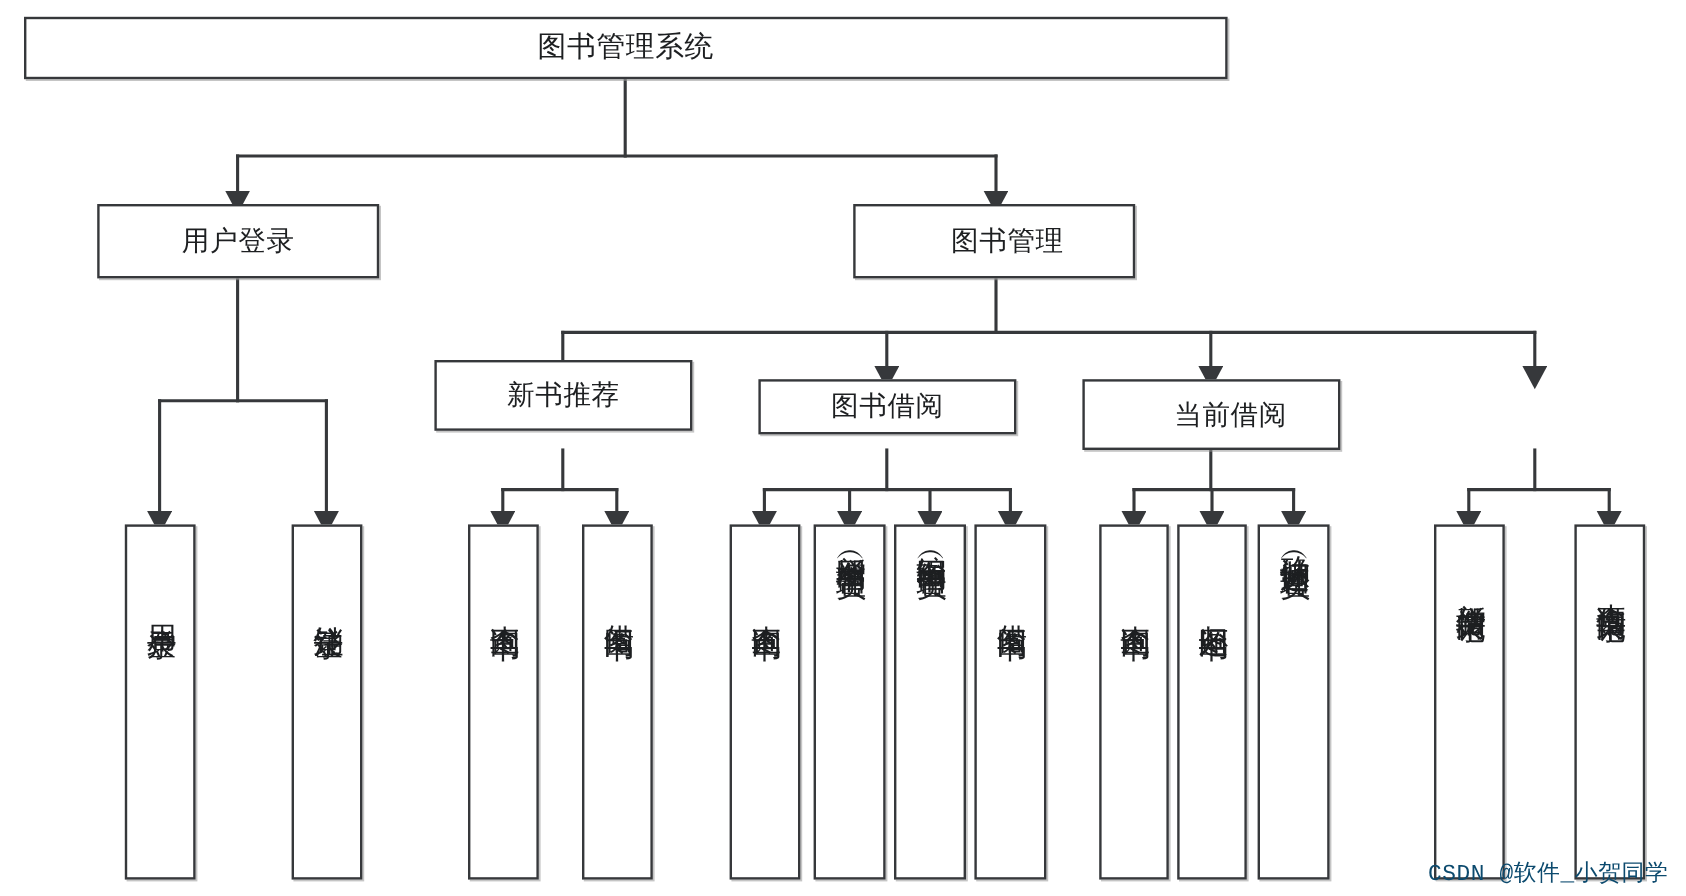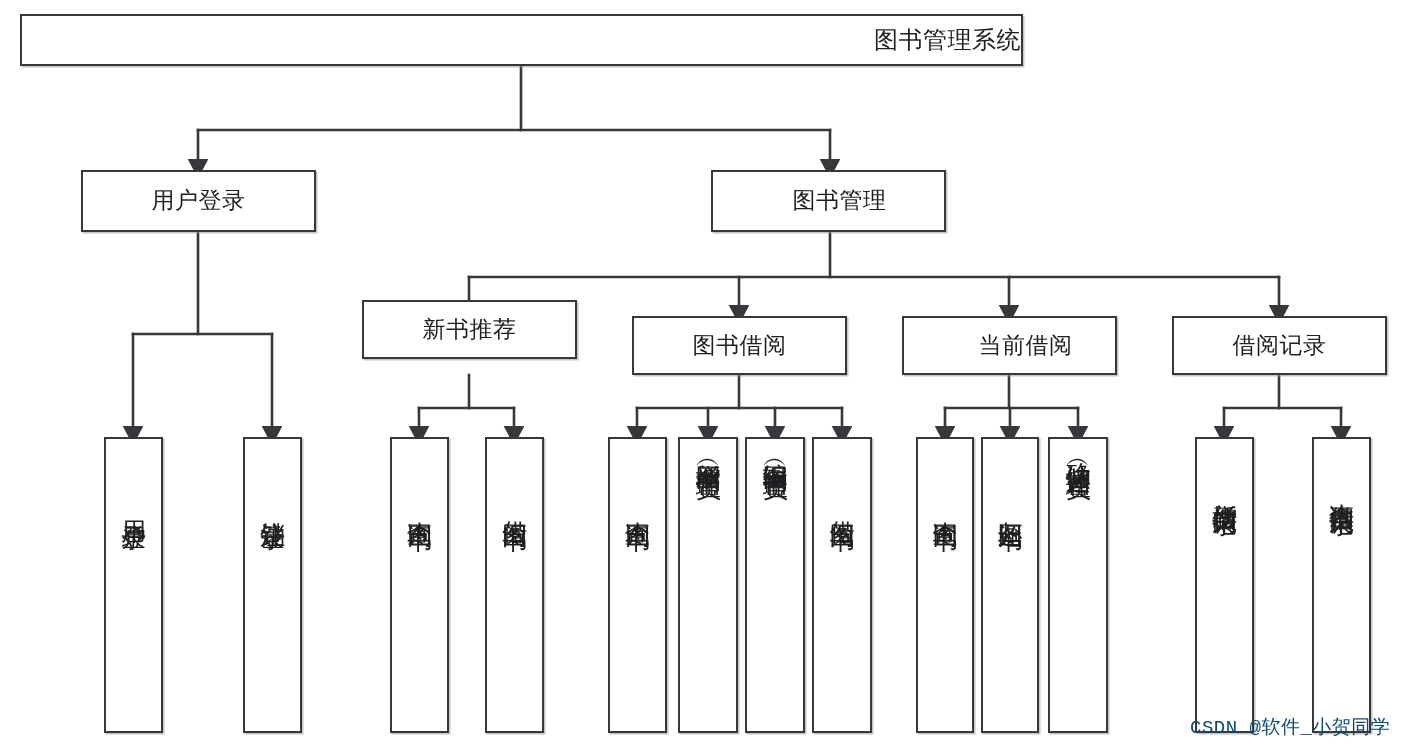--- a/index.html
+++ b/index.html
@@ -125,47 +125,44 @@
       <path d="M1010,408 L1010,429" marker-end="url(#arw)"></path>
       <path d="M1078,408 L1078,429" marker-end="url(#arw)"></path>
 
       <path d="M1279,375 L1279,408"></path>
       <path d="M1224,408 L1341,408"></path>
       <path d="M1224,408 L1224,429" marker-end="url(#arw)"></path>
       <path d="M1341,408 L1341,429" marker-end="url(#arw)"></path>
     </g>
   </svg>
 
-  <div class="node root horizontal" style="left:20px; top:14px; width:1003px; height:52px;justify-content:flex-end;">
+  <div class="node root horizontal" style="left:20px; top:14px; width:1003px; height:52px;">
     <span class="label">图书管理系统</span>
   </div>
 
   <div class="node horizontal" style="left:81px; top:170px; width:235px; height:62px;">
     <span class="label">用户登录</span>
   </div>
 
   <div class="node horizontal" style="left:711px; top:170px; width:235px; height:62px;padding-left:22px;">
     <span class="label">图书管理</span>
   </div>
 
   <div class="node horizontal" style="left:362px; top:300px; width:215px; height:59px;">
     <span class="label">新书推荐</span>
   </div>
 
-  <div class="node horizontal" style="left:632px; top:316px; width:215px; height:59px;">
+  <div class="node horizontal" style="left:632px; top:316px; width:215px; height:46px;">
     <span class="label">图书借阅</span>
   </div>
 
   <div class="node horizontal" style="left:902px; top:316px; width:215px; height:59px;padding-left:32px;">
     <span class="label">当前借阅</span>
   </div>
 
-  <div class="node horizontal" style="left:1172px; top:316px; width:215px; height:59px;">
-    <span class="label">借阅记录</span>
-  </div>
 
   <div class="node vertical mid" style="left:104px; top:437px; width:59px; height:296px;">
     <span class="label">用户登录</span>
   </div>
 
   <div class="node vertical mid" style="left:243px; top:437px; width:59px; height:296px;">
     <span class="label">注销登录</span>
   </div>
 
   <div class="node vertical mid" style="left:390px; top:437px; width:59px; height:296px;">

